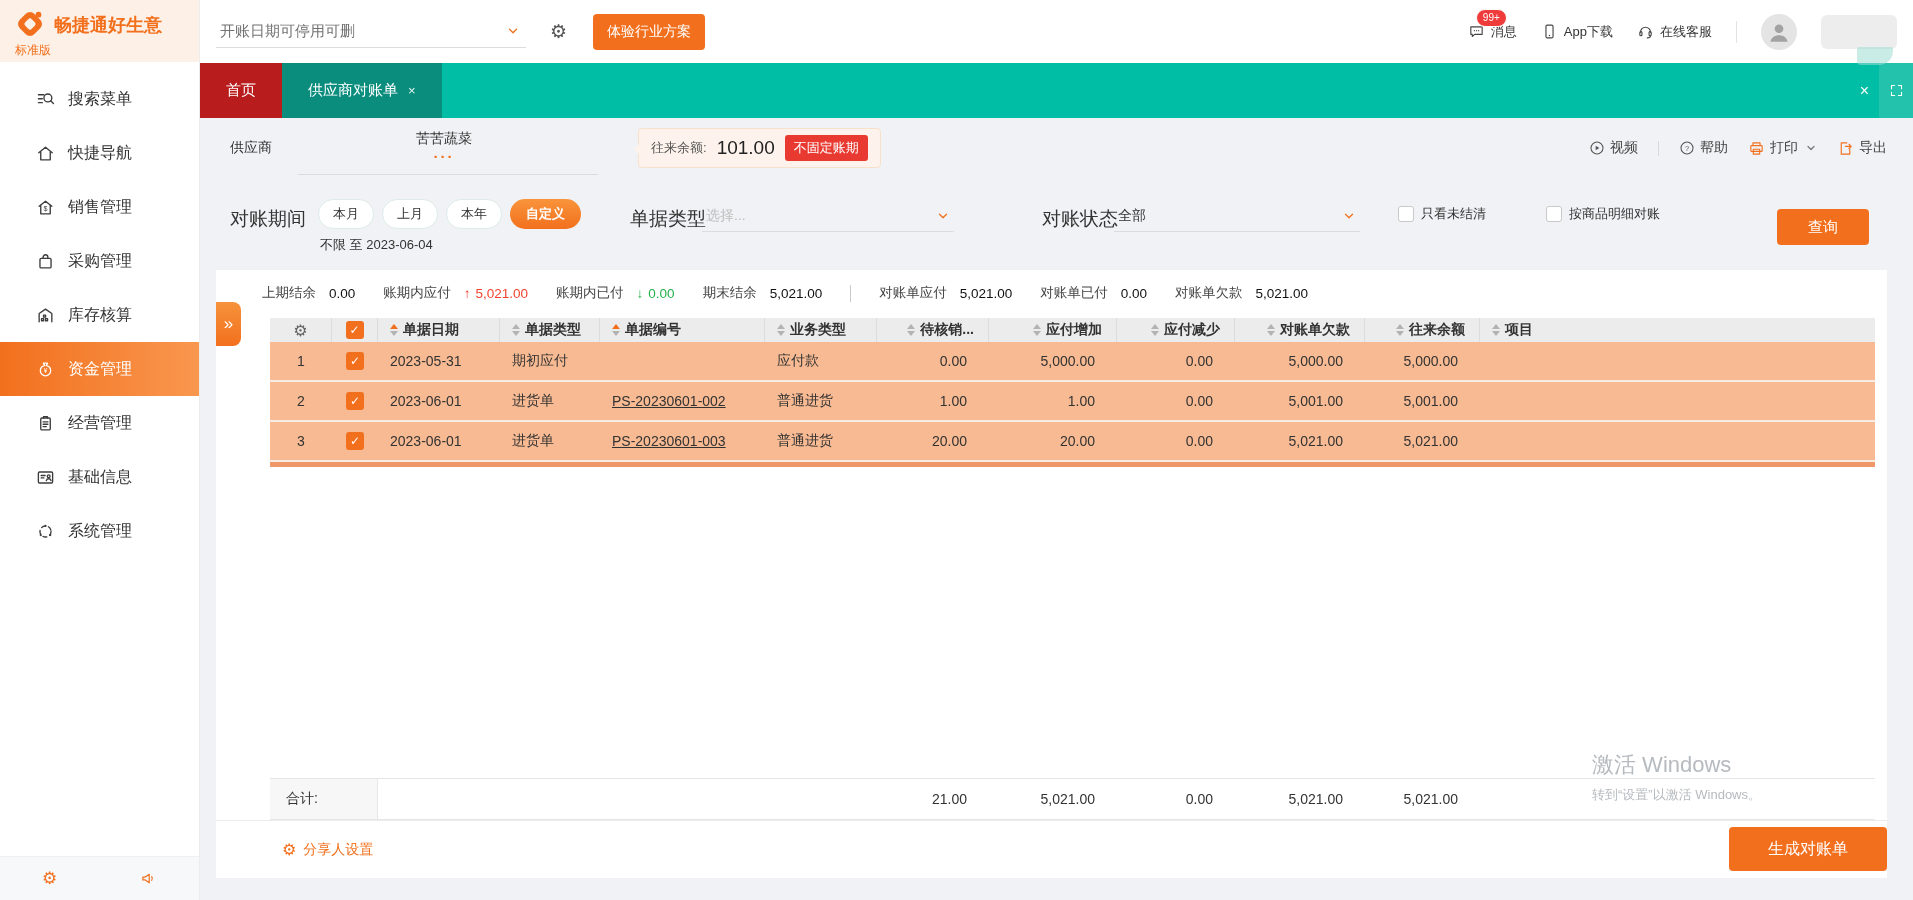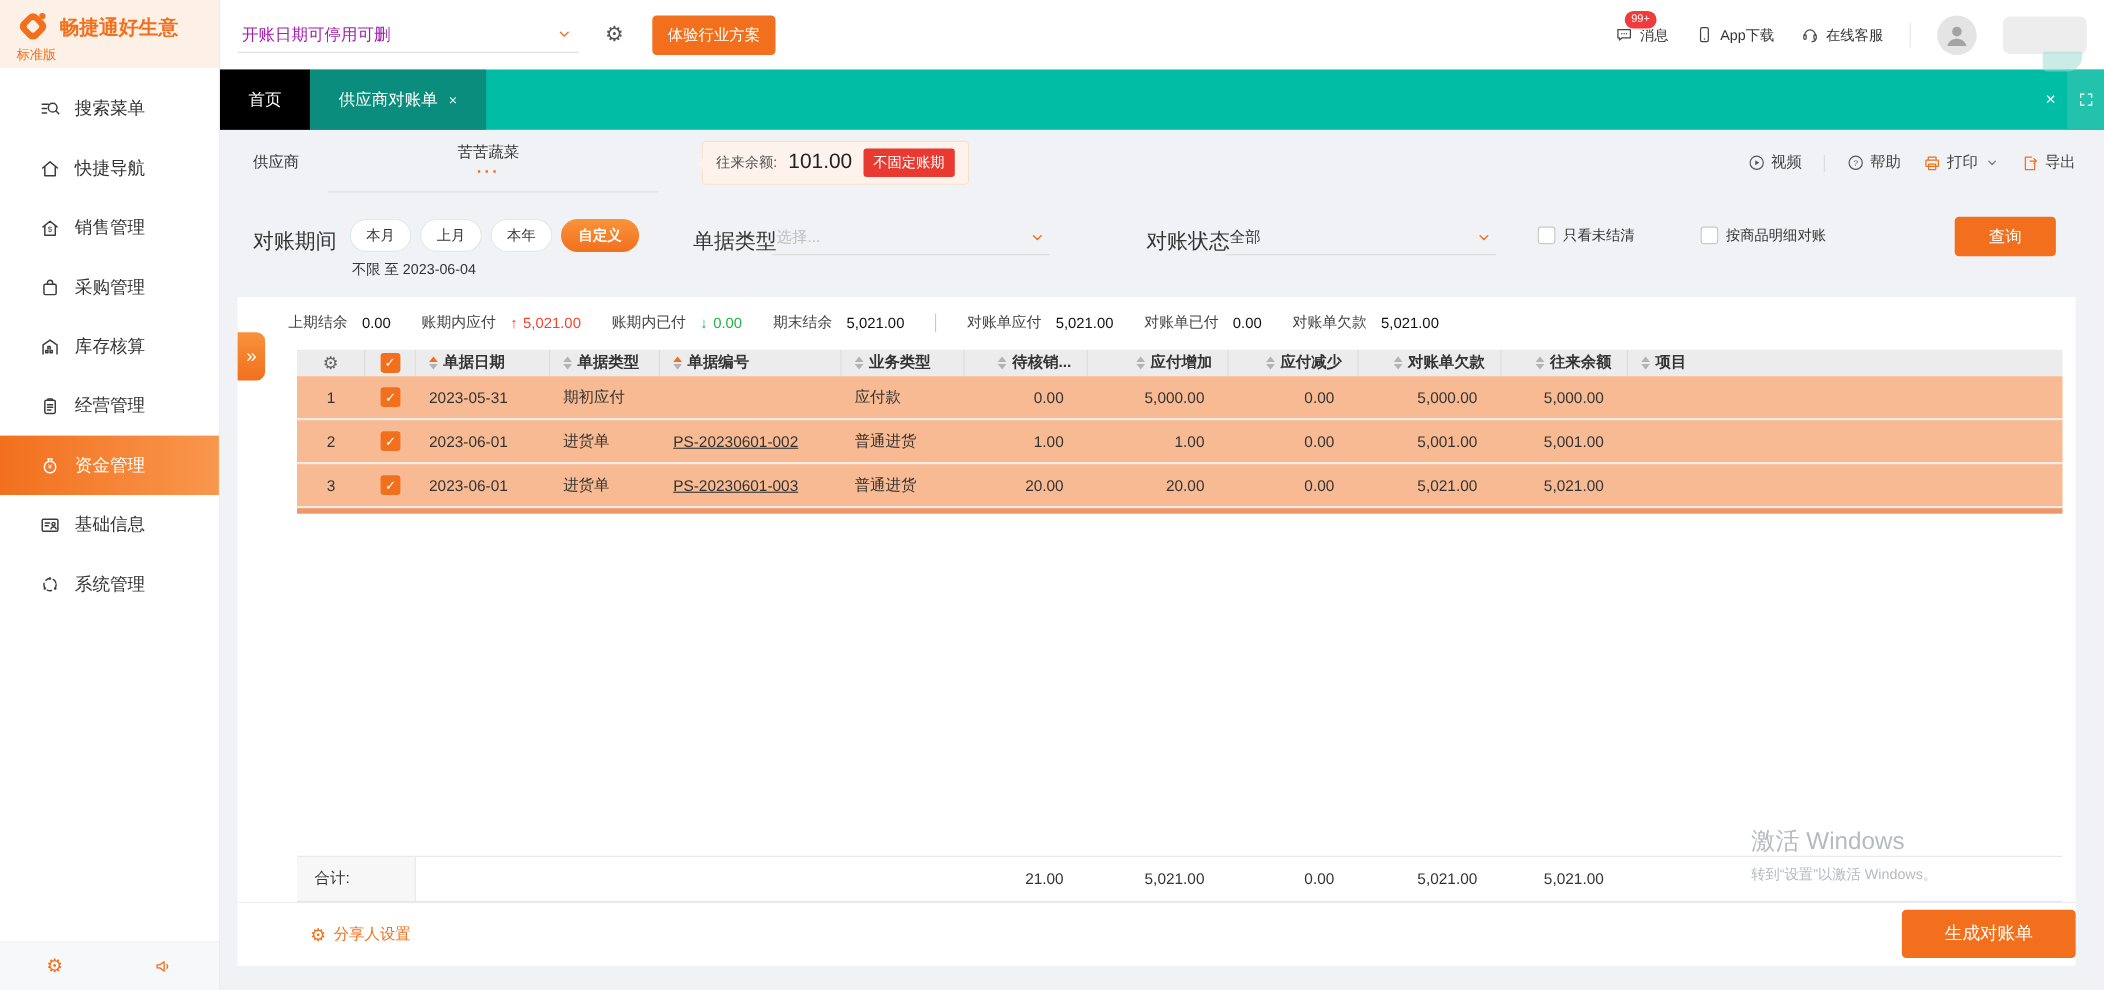--- a/index.html
+++ b/index.html
@@ -30,37 +30,37 @@
   .side-item { height:54px; display:flex; align-items:center; gap:13px; padding-left:36px; font-size:16px; color:#333; cursor:pointer; }
   .side-item .si-icon { font-size:19px; color:#3c3c3c; }
   .side-item.active { background:linear-gradient(90deg,#f2701d,#f9974e); color:#fff; }
   .side-item.active .si-icon { color:#fff; }
   .menu-bottom { position:absolute; left:0; right:0; bottom:0; height:44px; background:#f7f8fa; border-top:1px solid #f0f0f0; display:flex; align-items:center; justify-content:space-between; padding:0 42px; }
   .menu-bottom .gear-glyph { font-size:17px; color:#f2701d; }
   .menu-bottom .horn { font-size:17px; color:#f2701d; }
 
   
   .topbar { position:absolute; left:200px; top:0; right:0; height:63px; background:#fff; display:flex; align-items:center; padding-left:16px; z-index:5; }
-  .account-select { width:310px; height:32px; border-bottom:1px solid #dcdcdc; display:flex; align-items:center; justify-content:space-between; padding:0 6px 0 4px; font-size:15px; color:#a21caf; cursor:pointer; }
+  .account-select { width:310px; height:32px; border-bottom:1px solid #dcdcdc; display:flex; align-items:center; justify-content:space-between; padding:0 6px 0 4px; font-size:15px; color:#737373; cursor:pointer; }
   .account-select .chev { font-size:14px; color:#f2701d; }
   .topbar .tb-gear { font-size:19px; color:#555; margin-left:24px; cursor:pointer; }
   .trial-btn { margin-left:26px; height:36px; padding:0 14px; background:#f2701d; border:none; border-radius:4px; color:#fff; font-size:14px; cursor:pointer; font-family:inherit; }
   .tb-right { margin-left:auto; display:flex; align-items:center; gap:24px; padding-right:16px; }
   .tb-item { display:flex; align-items:center; gap:6px; font-size:13px; color:#333; cursor:pointer; position:relative; }
   .tb-item .ti { font-size:17px; color:#444; }
   .msg-badge { position:absolute; top:-14px; left:8px; background:#f03b3b; color:#fff; font-size:10px; line-height:1; padding:3px 6px; border-radius:9px; border:1px solid #fff; }
   .tb-divider { width:1px; height:22px; background:#e3e3e3; }
   .avatar { width:36px; height:36px; border-radius:50%; background:#e4e4e4; display:flex; align-items:center; justify-content:center; color:#a3a3a3; font-size:26px; overflow:hidden; }
   .name-blob { width:76px; height:34px; border-radius:6px; background:#ededed; position:relative; }
   .name-blob::after { content:""; position:absolute; right:4px; bottom:-16px; width:36px; height:18px; background:#9edcd2; opacity:.55; border-radius:2px 2px 14px 4px; }
 
   
   .tabbar { position:absolute; left:200px; top:63px; right:0; height:55px; background:#00bda6; z-index:4; display:flex; }
   .tab { display:flex; align-items:center; justify-content:center; padding:0 26px; color:#fff; font-size:15px; cursor:pointer; }
-  .tab-home { background:#000000; }
+  .tab-home { background:#b91c1c; }
   .tab-active { background:#0a8d7d; gap:10px; }
   .tab-active .close-x { font-size:13px; opacity:.9; }
   .tabbar-close { position:absolute; right:44px; top:0; height:55px; display:flex; align-items:center; color:#fff; font-size:16px; cursor:pointer; }
   .tabbar-full { position:absolute; right:0; top:0; width:34px; height:55px; background:#22c2ac; color:#fff; display:flex; align-items:center; justify-content:center; font-size:15px; cursor:pointer; }
 
   
   .content { position:absolute; left:200px; top:118px; right:0; bottom:0; background:#f1f2f5; }
 
   .supplier-bar { position:absolute; top:8px; left:30px; right:26px; height:44px; display:flex; align-items:center; }
   .sup-label { font-size:14px; color:#333; margin-right:26px; }
@@ -85,21 +85,21 @@
   .pill { height:30px; padding:0 14px; border-radius:16px; border:1px solid #dcebe8; background:#fff; font-size:13px; color:#333; display:flex; align-items:center; cursor:pointer; }
   .pill.active { background:linear-gradient(180deg,#f9943b,#f2701d); border:none; color:#fff; font-weight:bold; padding:0 16px; }
   .range-text { position:absolute; left:90px; top:42px; font-size:13px; color:#333; }
   .u-select { position:absolute; top:6px; height:32px; border-bottom:1px solid #dcdcdc; display:flex; align-items:center; justify-content:space-between; padding:0 4px; cursor:pointer; }
   .u-select .chev { font-size:14px; color:#f2701d; }
   .sel-placeholder { font-size:14px; color:#bfbfbf; }
   .sel-value { font-size:14px; color:#333; }
   .cbox { position:absolute; top:11px; display:flex; align-items:center; gap:7px; cursor:pointer; }
   .cb { width:16px; height:16px; border:1px solid #c9c9c9; border-radius:3px; background:#fff; }
   .cb-label { font-size:13px; color:#333; }
-  .search-btn { position:absolute; right:18px; top:3px; width:92px; height:36px; background:#f2701d; border:none; border-radius:4px; color:#fff; font-size:15px; cursor:pointer; font-family:inherit; }
+  .search-btn { position:absolute; right:18px; top:15px; width:92px; height:36px; background:#f2701d; border:none; border-radius:4px; color:#fff; font-size:15px; cursor:pointer; font-family:inherit; }
 
   
   .panel { position:absolute; top:152px; left:16px; right:26px; bottom:22px; background:#fff; display:flex; flex-direction:column; }
   .expand-btn { position:absolute; left:0; top:32px; width:25px; height:44px; background:linear-gradient(180deg,#f7923c,#f2701d); border-radius:0 8px 8px 0; color:#fff; font-size:17px; display:flex; align-items:center; justify-content:center; cursor:pointer; z-index:2; }
   .summary { height:46px; flex:0 0 auto; display:flex; align-items:center; padding-left:46px; gap:28px; font-size:13.5px; }
   .sum-pair { display:flex; align-items:center; gap:13px; }
   .sum-label { color:#444; }
   .sum-value { color:#111; }
   .val-red { color:#f5432f; }
   .val-green { color:#26b14c; }
@@ -197,38 +197,38 @@
       <span class="si-icon">
           <svg class="svgi" viewBox="0 0 24 24" fill="none" stroke="currentColor" stroke-width="1.7" stroke-linecap="round" stroke-linejoin="round">
             <path d="M4 20V9.5L12 4l8 5.5V20"></path>
             <rect x="7" y="16" width="2.6" height="2.6"></rect>
             <rect x="12" y="16" width="2.6" height="2.6"></rect>
             <rect x="9.5" y="11.5" width="2.6" height="2.6"></rect>
           </svg>
         </span>
       <span>库存核算</span>
     </div>
+    <div class="side-item active">
+      <span class="si-icon">
+          <svg class="svgi" viewBox="0 0 24 24" fill="none" stroke="currentColor" stroke-width="1.7" stroke-linecap="round" stroke-linejoin="round">
+            <path d="M9.5 4h5l-1.4 3.1a6.6 6.6 0 015.4 6.4 6.5 6.5 0 01-13 0 6.6 6.6 0 015.4-6.4z"></path>
+            <text x="12" y="16.2" font-size="8" text-anchor="middle" fill="currentColor" stroke="none">¥</text>
+          </svg>
+        </span>
+      <span>资金管理</span>
+    </div>
     <div class="side-item">
       <span class="si-icon">
           <svg class="svgi" viewBox="0 0 24 24" fill="none" stroke="currentColor" stroke-width="1.7" stroke-linecap="round" stroke-linejoin="round">
             <rect x="6" y="5" width="12" height="15" rx="1.5"></rect>
             <path d="M9.5 5V3.5h5V5"></path>
             <path d="M9 10h6M9 13h6M9 16h4"></path>
           </svg>
         </span>
       <span>经营管理</span>
-    </div>
-    <div class="side-item active">
-      <span class="si-icon">
-          <svg class="svgi" viewBox="0 0 24 24" fill="none" stroke="currentColor" stroke-width="1.7" stroke-linecap="round" stroke-linejoin="round">
-            <path d="M9.5 4h5l-1.4 3.1a6.6 6.6 0 015.4 6.4 6.5 6.5 0 01-13 0 6.6 6.6 0 015.4-6.4z"></path>
-            <text x="12" y="16.2" font-size="8" text-anchor="middle" fill="currentColor" stroke="none">¥</text>
-          </svg>
-        </span>
-      <span>资金管理</span>
     </div>
     <div class="side-item">
       <span class="si-icon">
           <svg class="svgi" viewBox="0 0 24 24" fill="none" stroke="currentColor" stroke-width="1.7" stroke-linecap="round" stroke-linejoin="round">
             <rect x="3" y="5" width="18" height="14" rx="1.5"></rect>
             <path d="M6.5 9.5h5M6.5 12.5h3.5"></path>
             <circle cx="16" cy="10.5" r="1.8"></circle>
             <path d="M13 16c.4-1.6 1.6-2.4 3-2.4s2.6.8 3 2.4"></path>
           </svg>
         </span>

